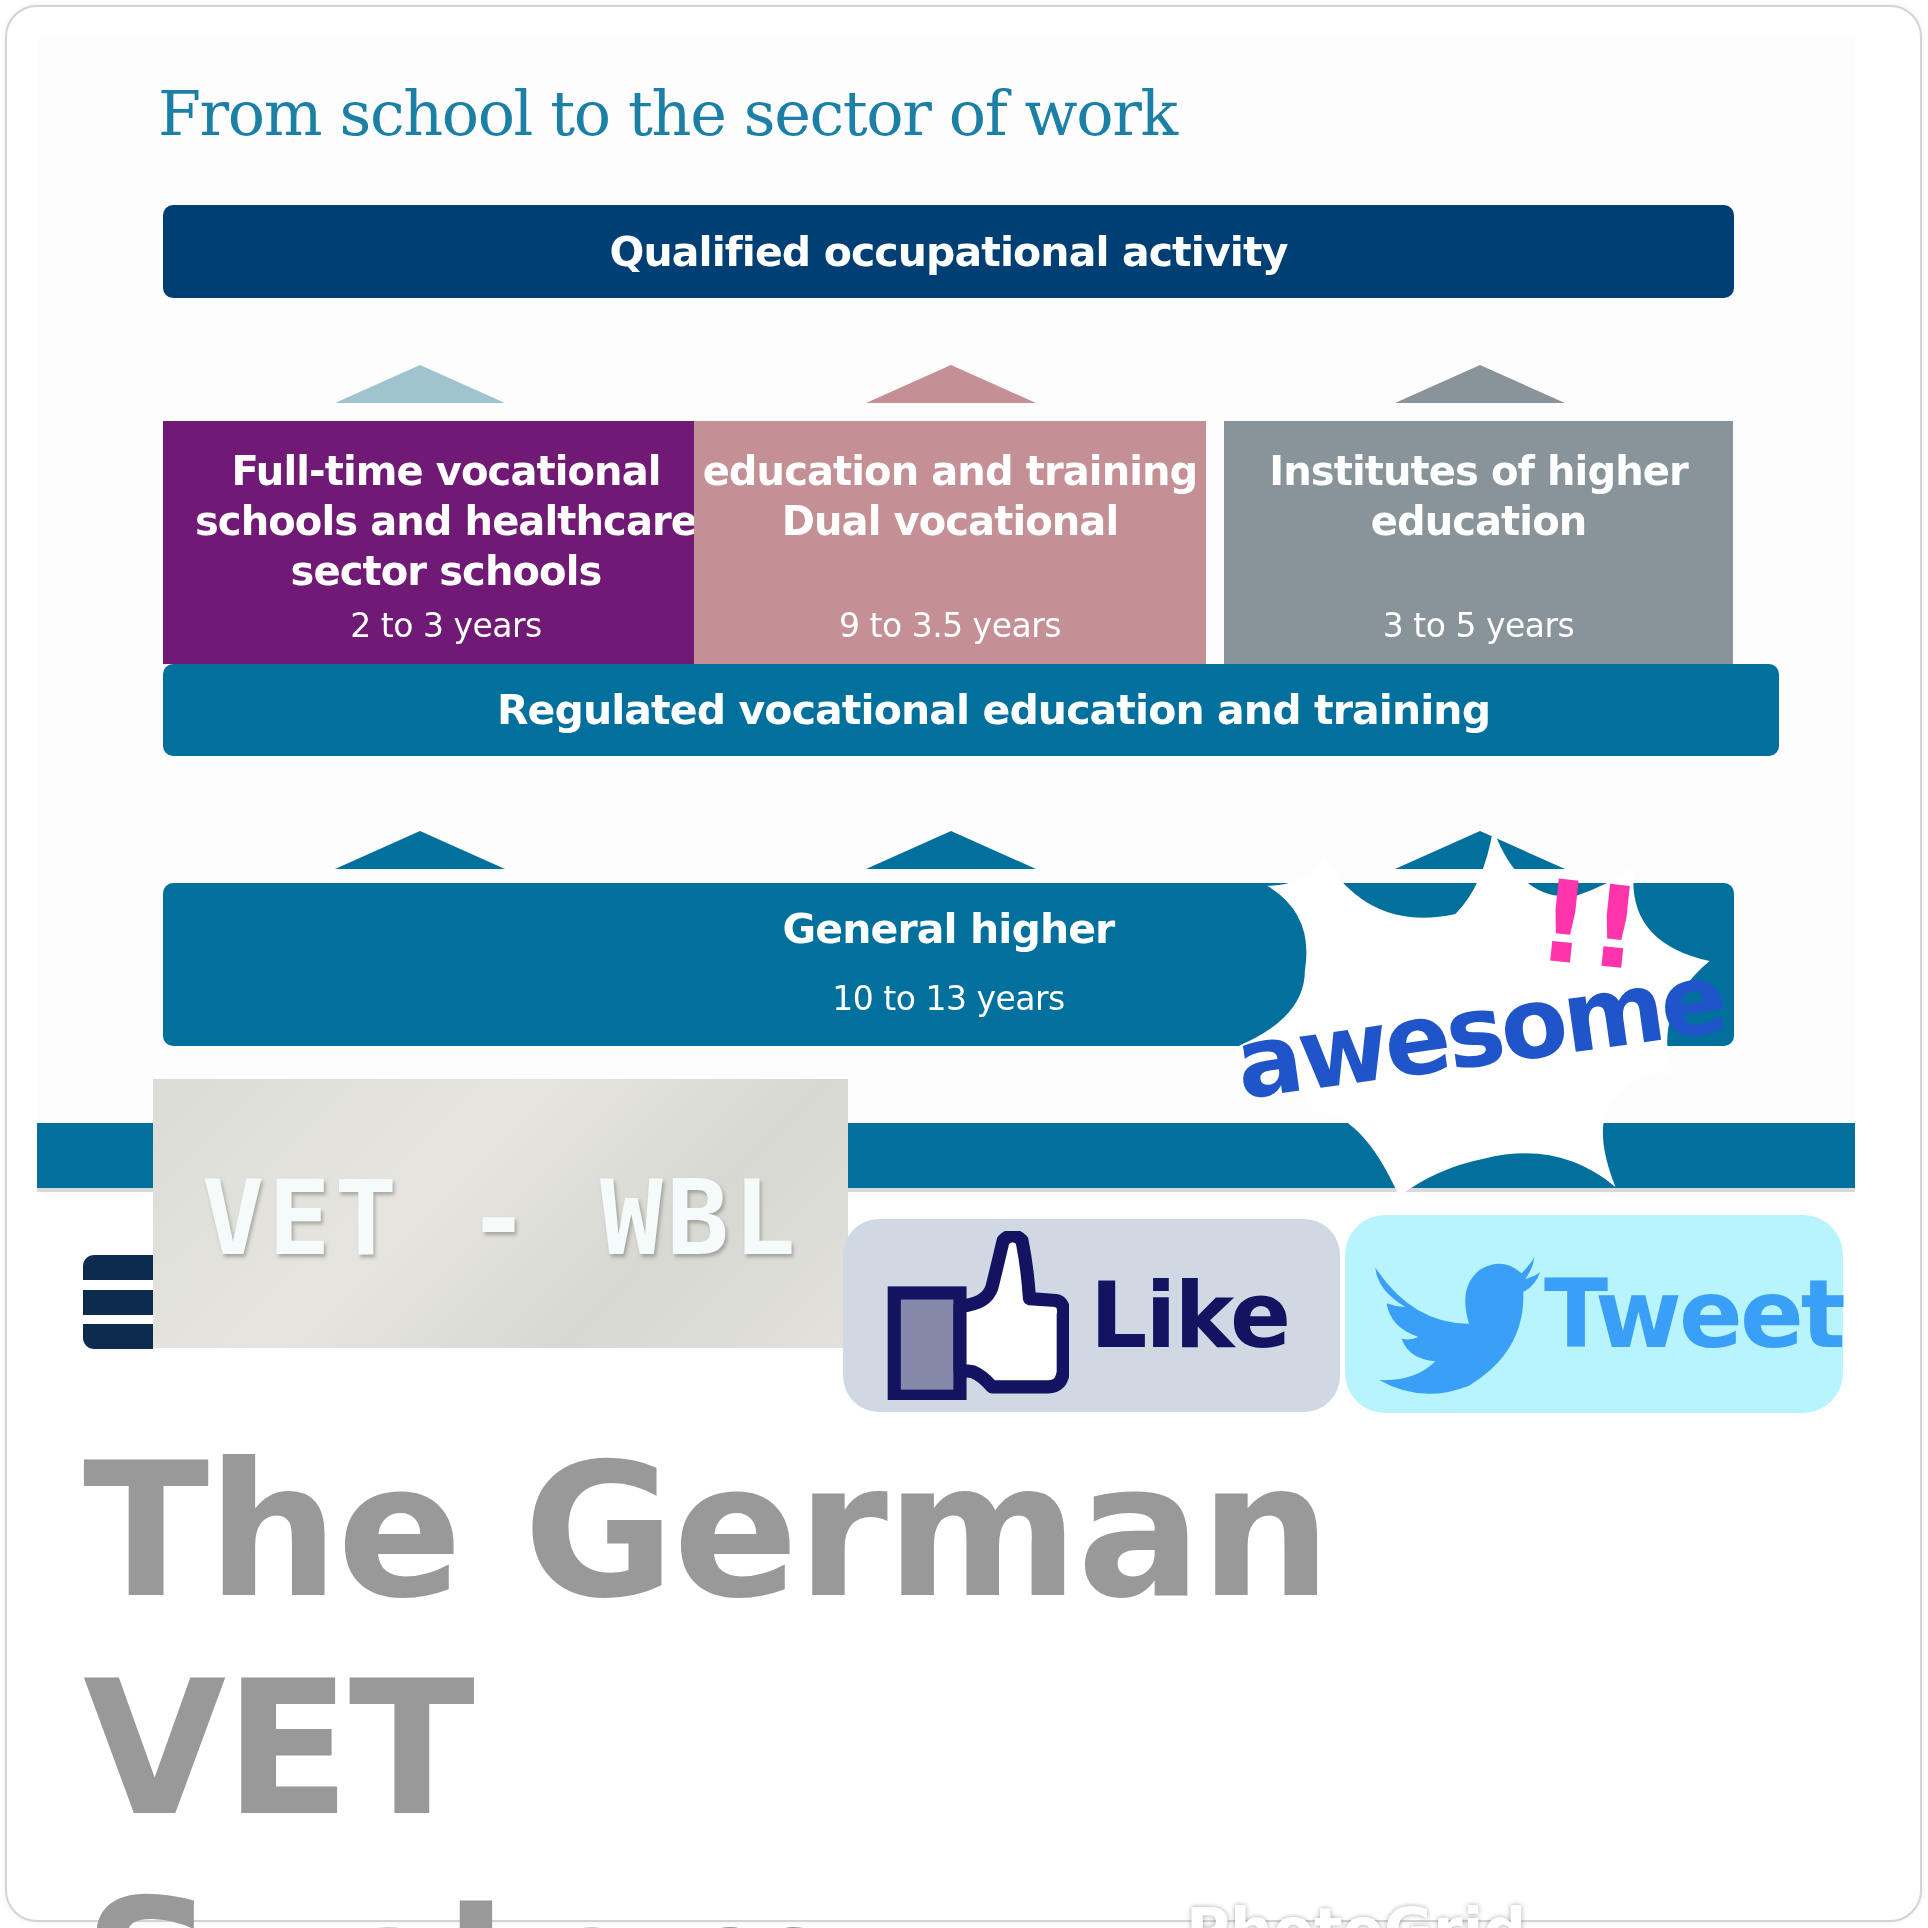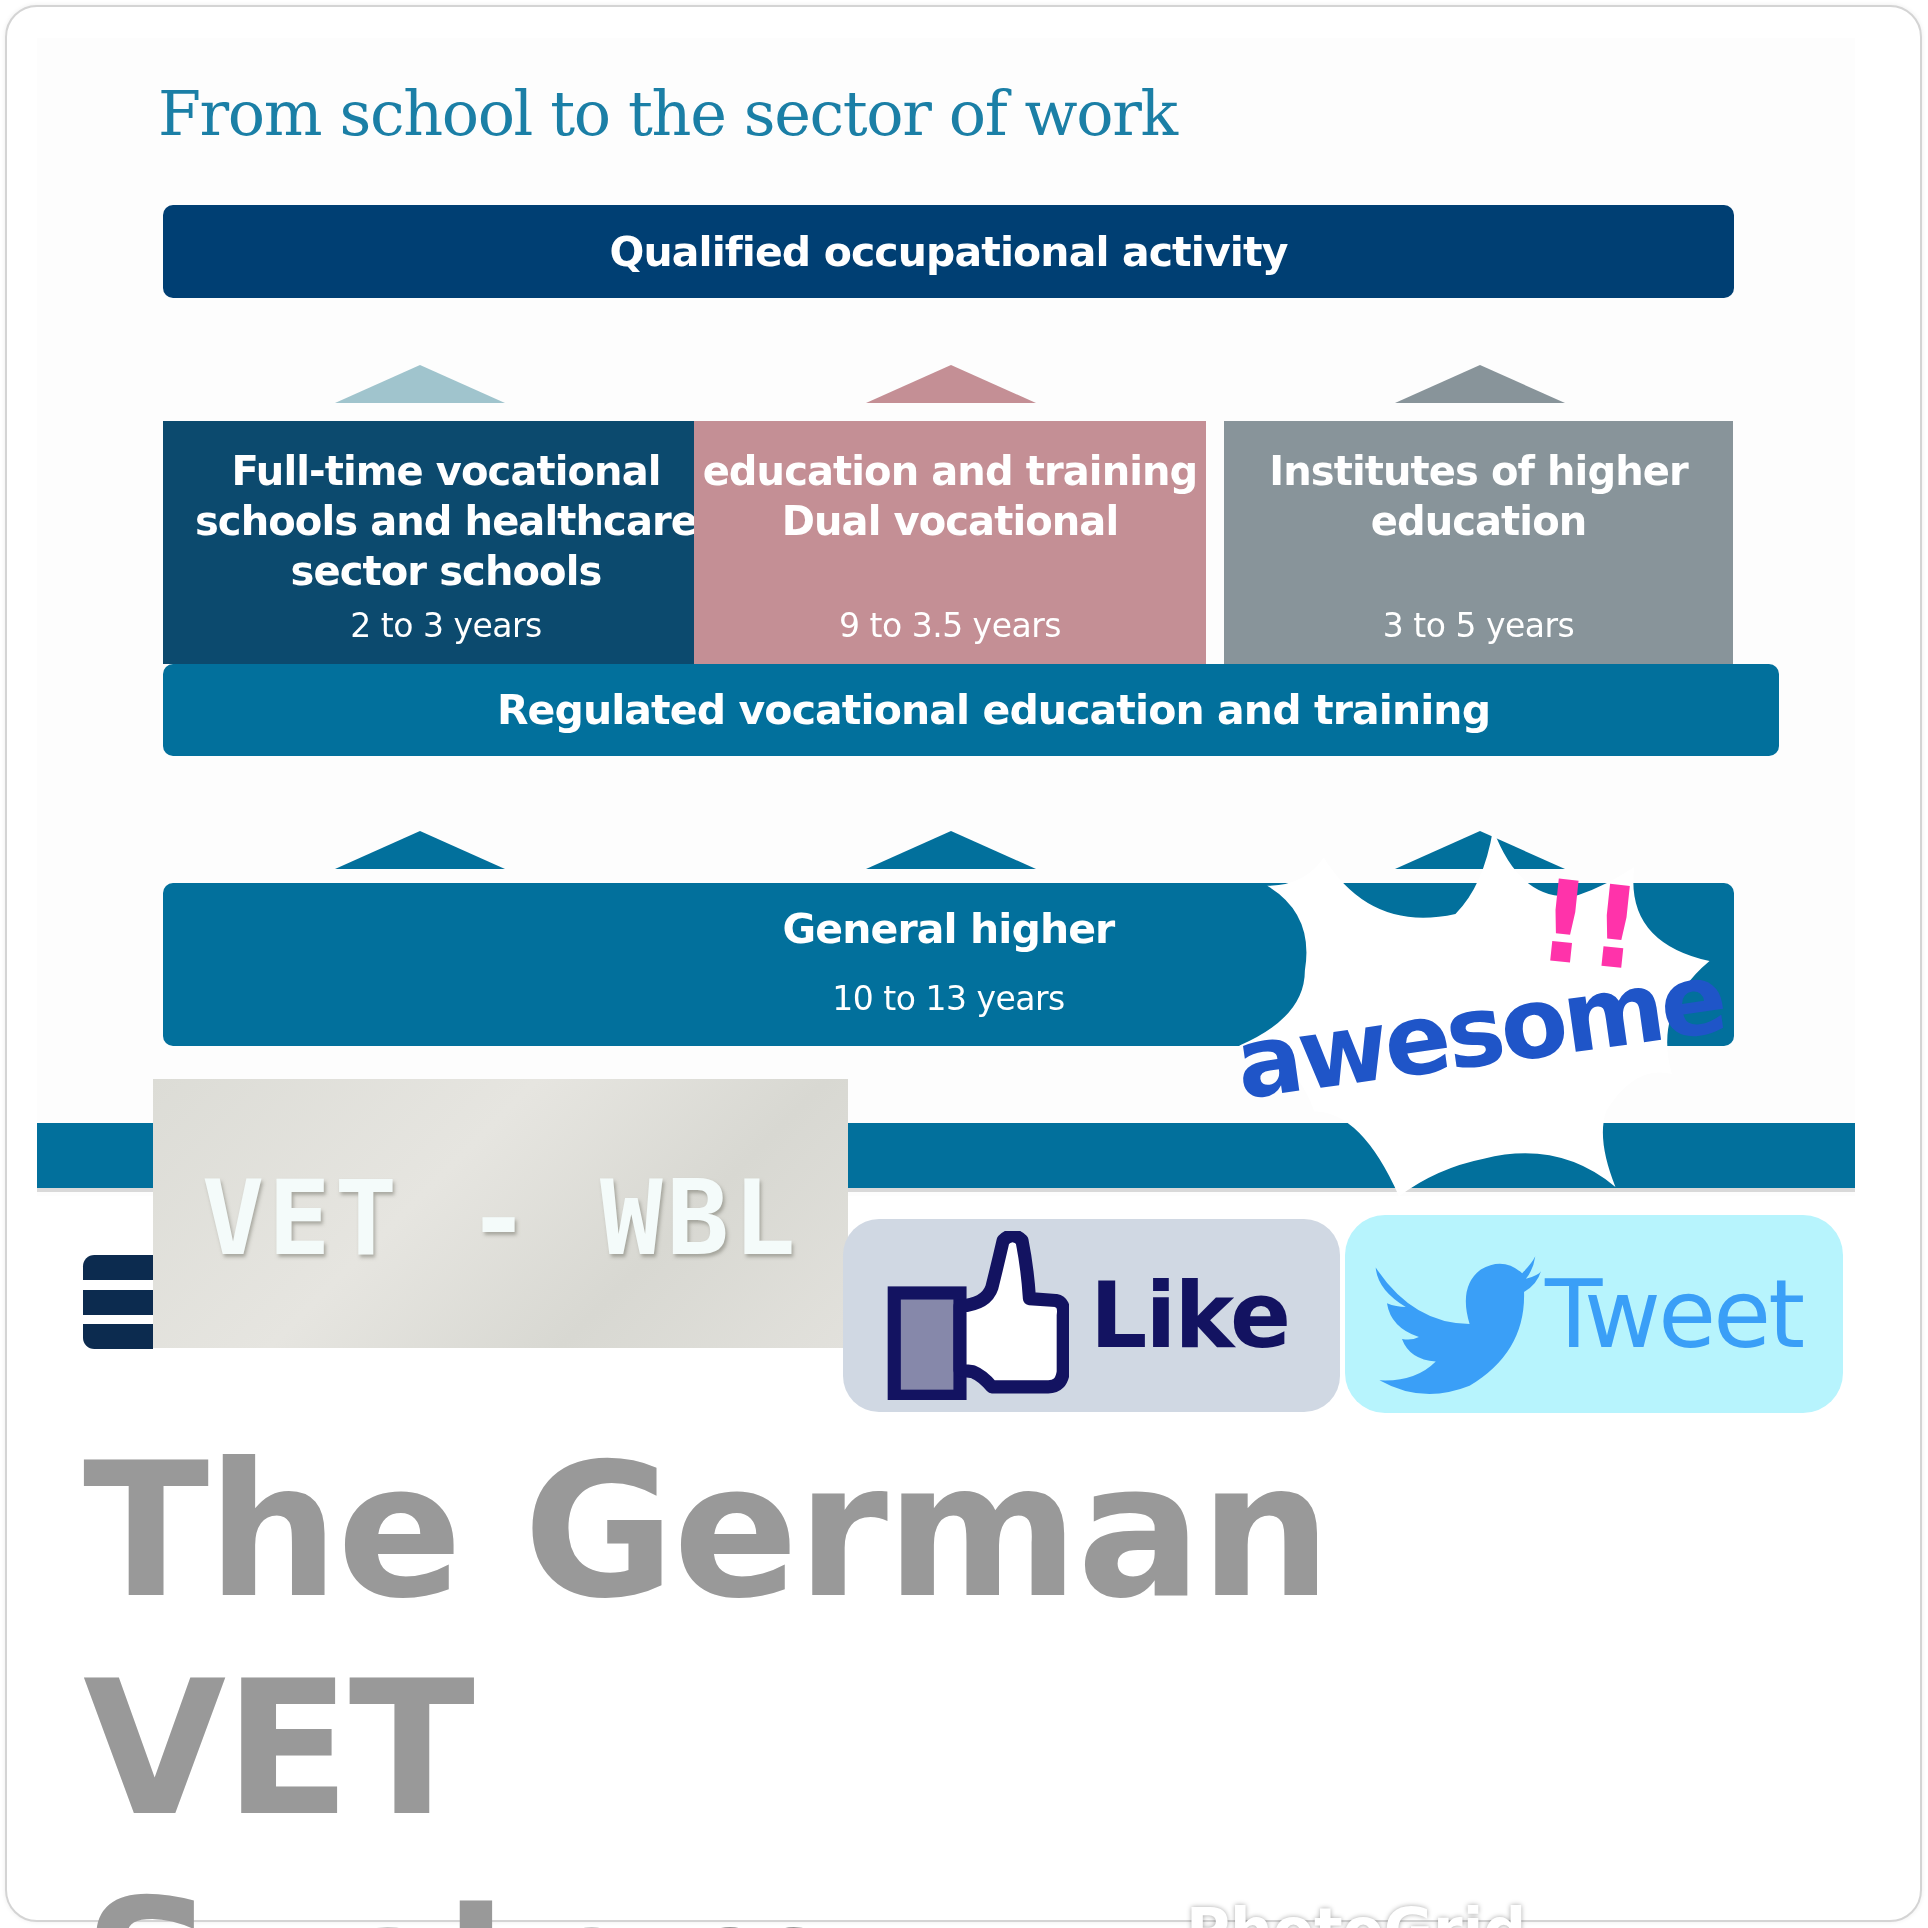--- a/index.html
+++ b/index.html
@@ -22,21 +22,21 @@
     .tri {
       position: absolute; width: 0; height: 0; border-left: 85px solid transparent; border-right: 85px solid transparent;
       border-bottom: 38px solid #000;
     }
     .box {
       position: absolute; top: 421px; height: 243px; color: #ffffff; text-align: center;
       font-family: "DejaVu Sans", sans-serif;
     }
     .box .head { font-weight: bold; font-size: 40px; line-height: 50px; letter-spacing: -0.9px; padding-top: 24.5px; }
     .box .sub { position: absolute; left: 0; right: 0; top: 185px; font-size: 33px; letter-spacing: -0.5px; }
-    .box1 { left: 163px; width: 566px; background: #0c4a6e; }
+    .box1 { left: 163px; width: 566px; background: #701a75; }
     .box2 { left: 694px; width: 512px; background: #c48f95; }
     .box3 { left: 1224px; width: 509px; background: #88949a; }
     .bar-reg { left: 163px; top: 664px; width: 1571px; height: 92px; background: #02709c; font-size: 41px; padding-left: 45px; }
     .bar-gen {
       left: 163px; top: 883px; width: 1571px; height: 163px; background: #02709c; flex-direction: column;
     }
     .bar-gen .g1 { font-size: 41px; font-weight: bold; letter-spacing: -0.9px; margin-top: -5.6px; }
     .bar-gen .g2 { font-size: 33px; font-weight: normal; letter-spacing: -0.5px; margin-top: 26px; }
     .band { position: absolute; left: 37px; top: 1123px; width: 1818px; height: 65px; background: #02709c; border-bottom: 4.7px solid #d9d9d9; }
     .menu-icon { position: absolute; left: 83px; top: 1255px; width: 70px; height: 93px; }
@@ -52,21 +52,21 @@
     }
     .like-btn {
       position: absolute; left: 843px; top: 1219px; width: 497px; height: 193px; background: #d0d8e3;
       border-radius: 36px; display: flex; align-items: center; padding-left: 38px; box-sizing: border-box;
     }
     .like-btn .lbl { font-family: "DejaVu Sans", sans-serif; font-weight: bold; font-size: 90px; color: #131361; margin-left: 21px; letter-spacing: -1.9px; }
     .tweet-btn {
       position: absolute; left: 1345px; top: 1215px; width: 498px; height: 198px; background: #b7f4fd;
       border-radius: 40px; display: flex; align-items: center; padding-left: 21px; box-sizing: border-box;
     }
-    .tweet-btn .lbl { font-family: "DejaVu Sans", sans-serif; font-weight: normal; font-size: 94px; color: #3a9ff7; margin-left: 0px; letter-spacing: -2.8px; }
+    .tweet-btn .lbl { font-family: "DejaVu Sans", sans-serif; font-weight: bold; font-size: 94px; color: #3a9ff7; margin-left: 0px; letter-spacing: -2.8px; }
     .big-title {
       position: absolute; left: 83px; top: 1422px; width: 1695px; font-family: "DejaVu Sans", sans-serif;
       font-weight: bold; font-size: 185px; line-height: 218px; color: #999999; letter-spacing: -1.9px;
     }
     .watermark {
       position: absolute; left: 1186px; top: 1895px; font-family: "DejaVu Sans", sans-serif; font-weight: bold;
       font-size: 60px; color: #ffffff; text-shadow: 0 0 5.6px rgba(0,0,0,0.35); white-space: nowrap;
     }
     .burst { position: absolute; left: 1239px; top: 829px; width: 527px; height: 377px; }
   </style>

